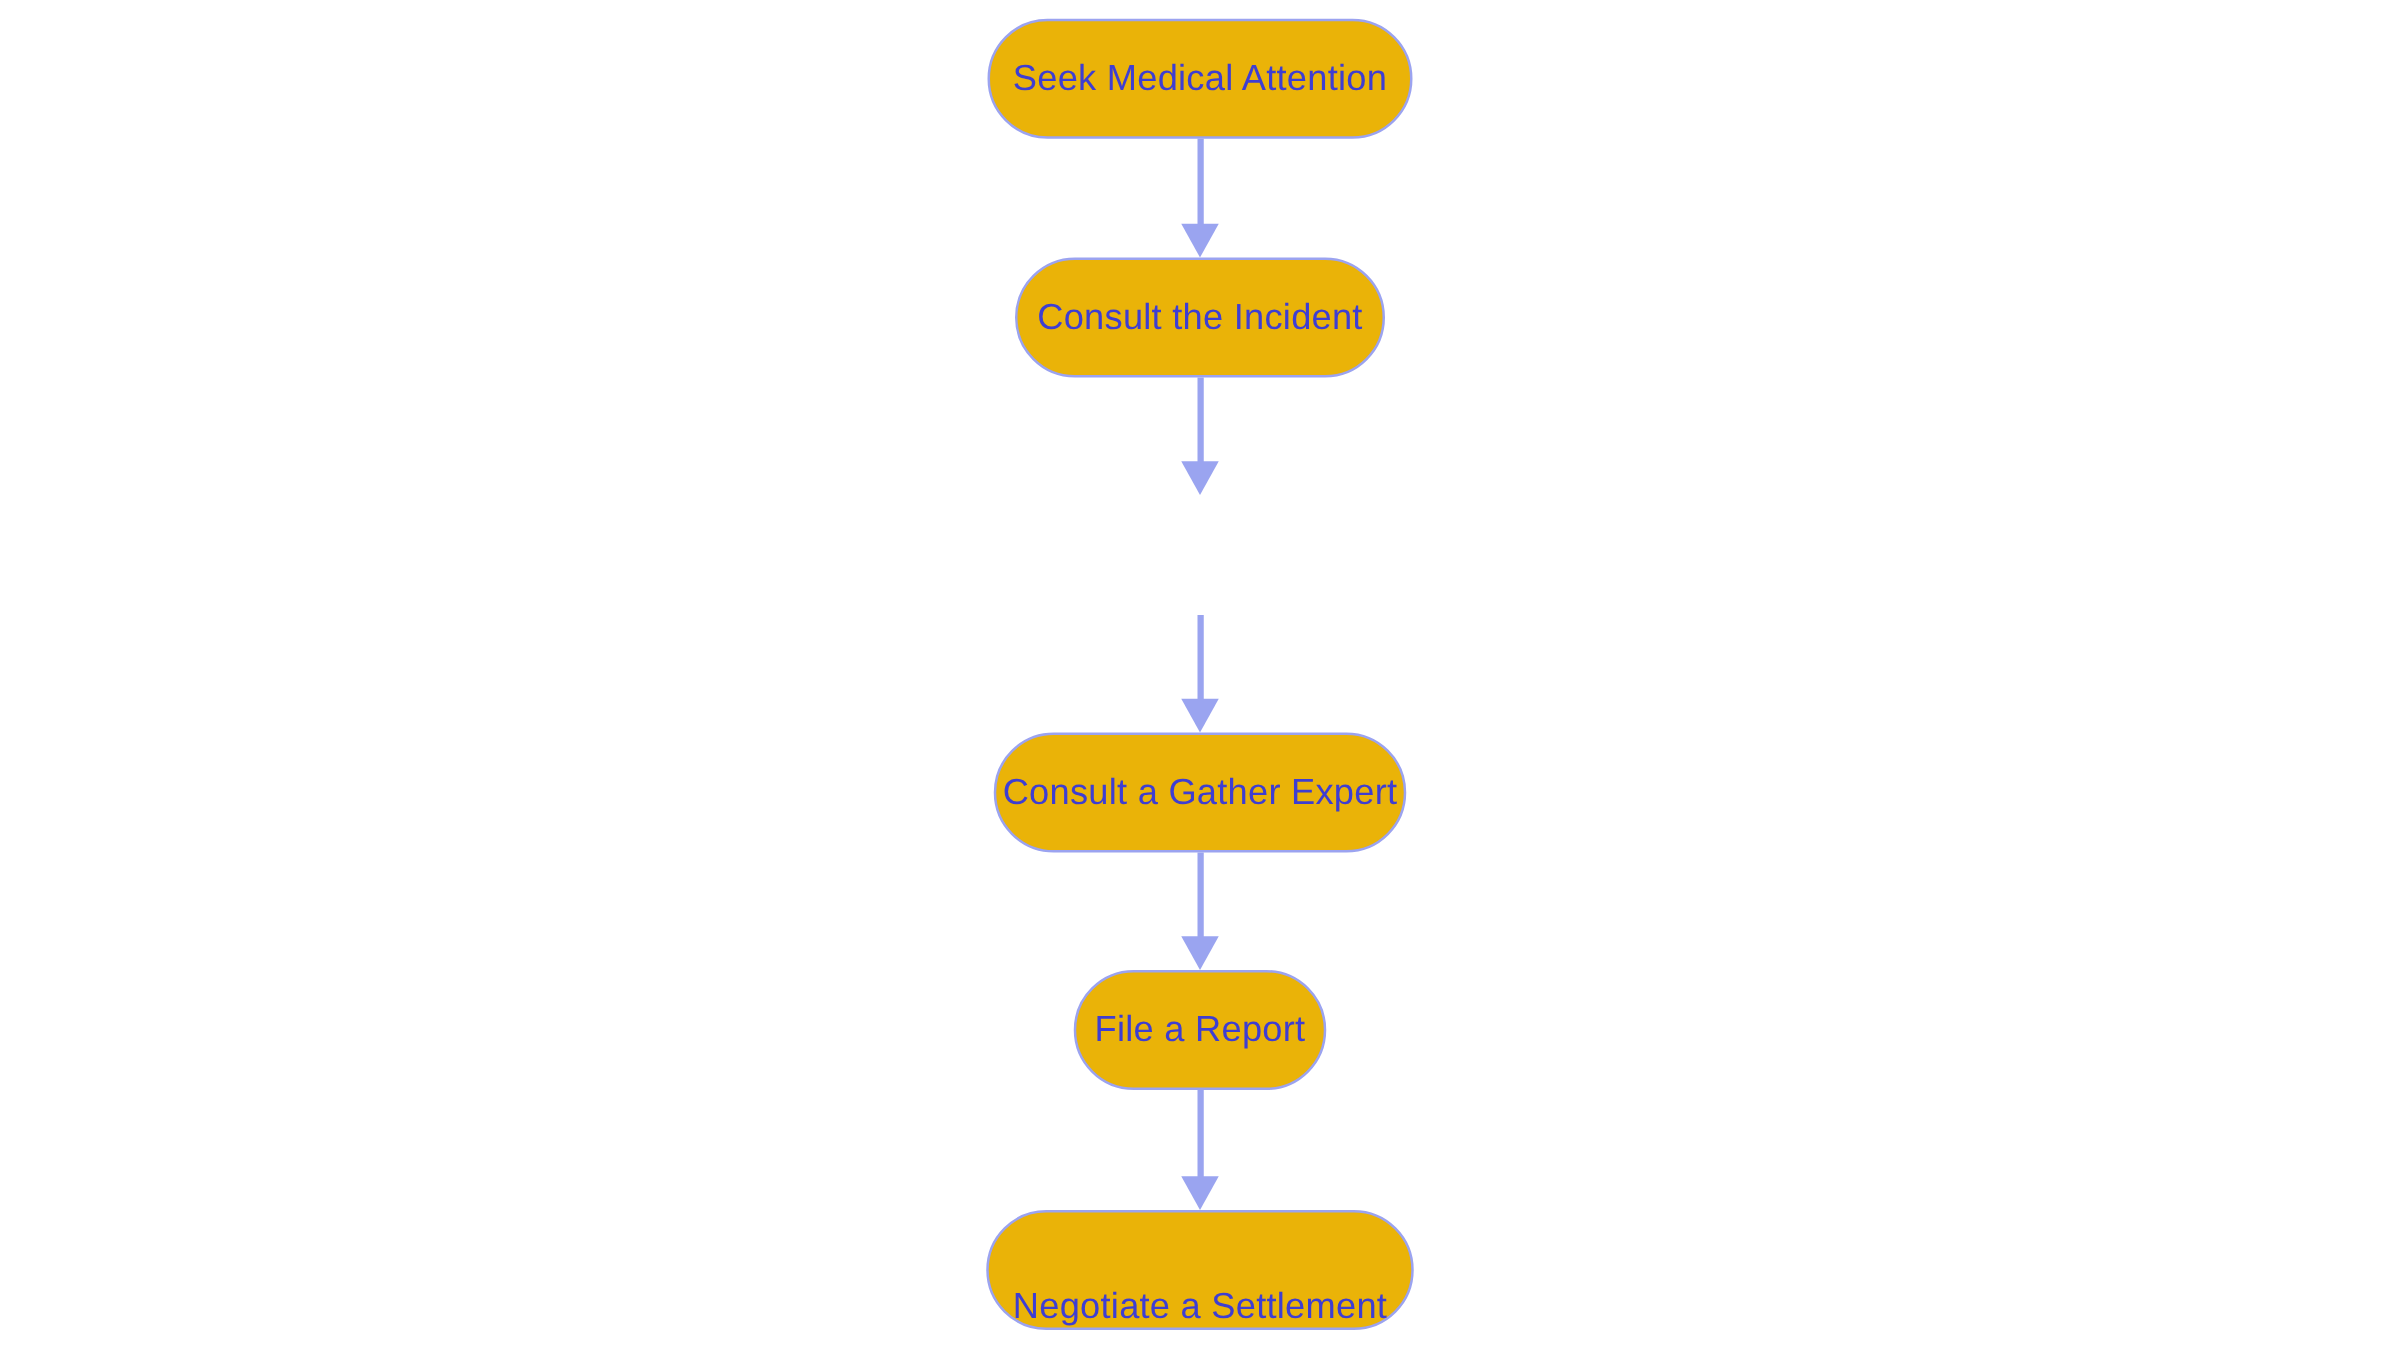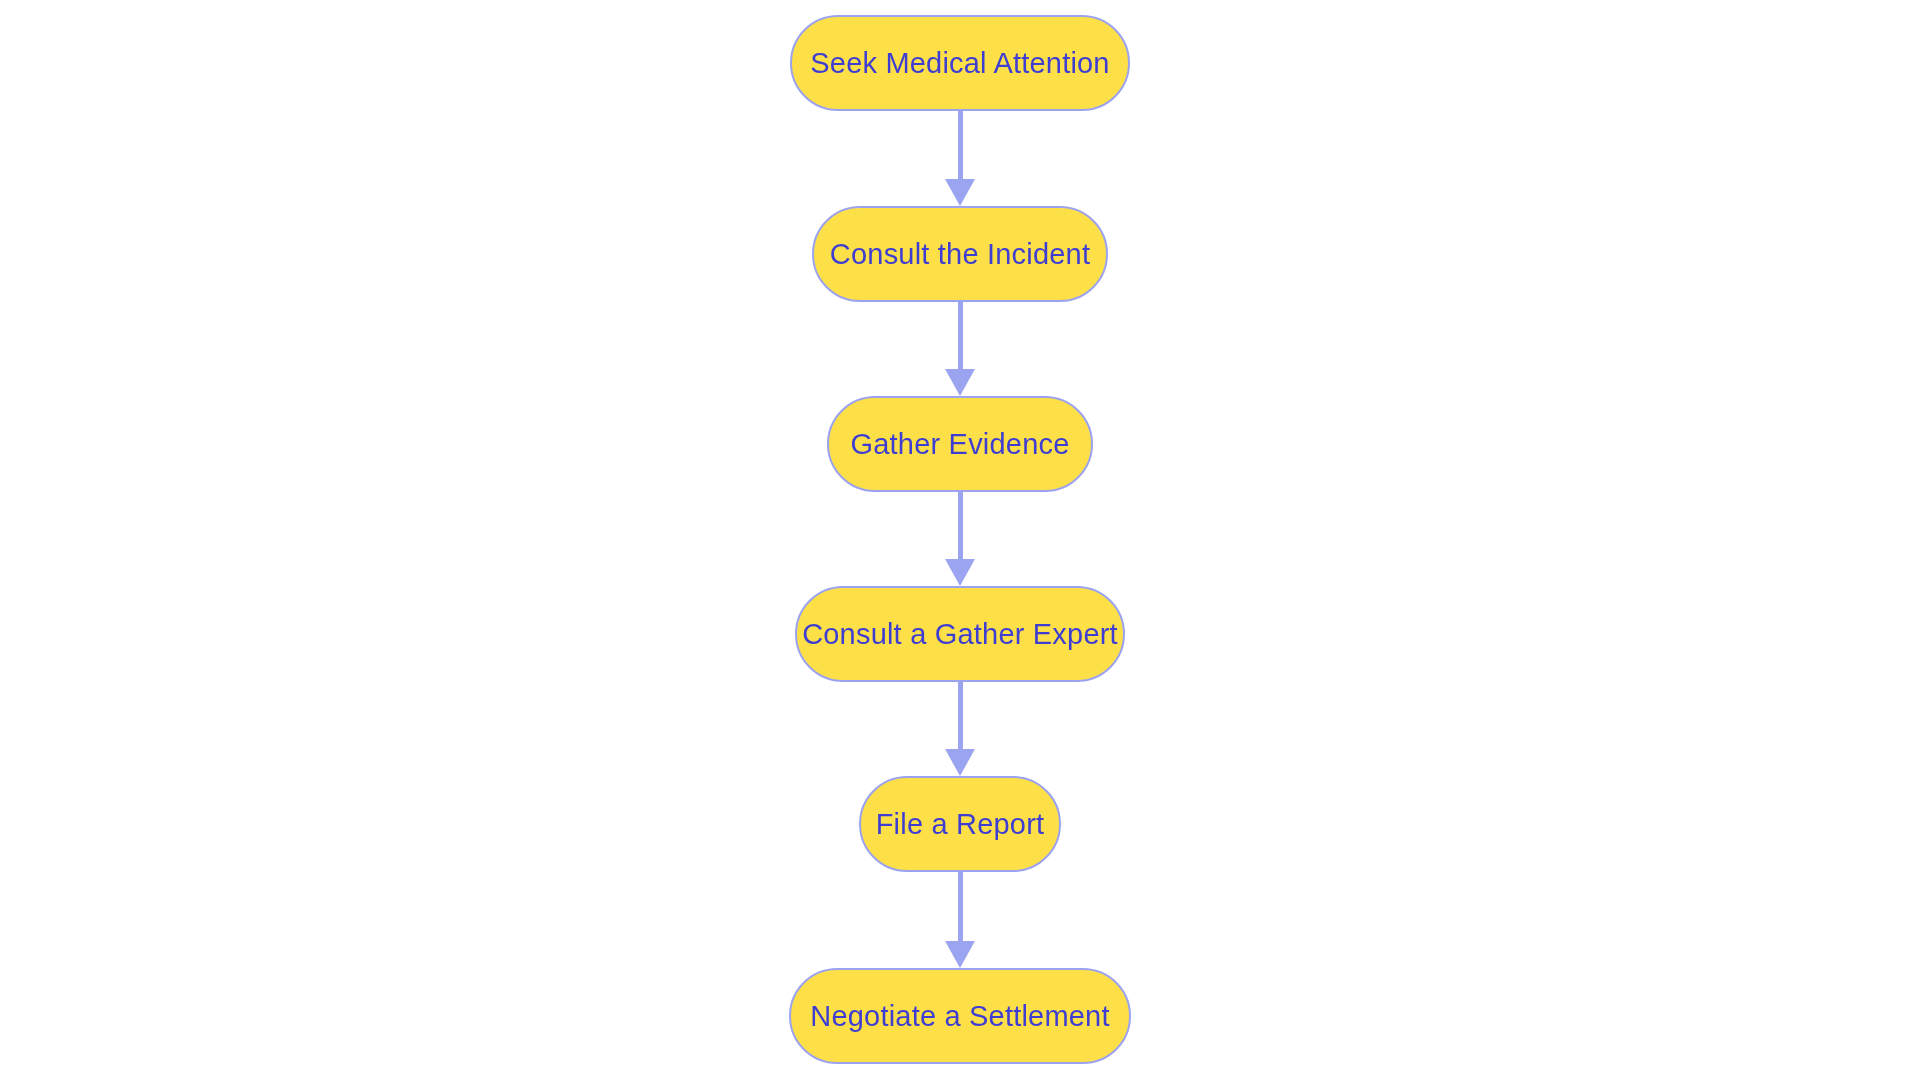--- a/index.html
+++ b/index.html
@@ -15,39 +15,39 @@
   .canvas {
     position: relative;
     width: 1920px;
     height: 1083px;
     background: #ffffff;
   }
   .node {
     position: absolute;
     height: 96px;
     border-radius: 48px;
-    background: #fde047;
+    background: #eab308;
     border: 2px solid #9ba3f0;
     display: flex;
     align-items: center;
     justify-content: center;
   }
   .node-label {
     color: #3e3ed2;
     font-size: 29px;
     letter-spacing: 0.2px;
     white-space: nowrap;
   }
   
   .n1 { left: 790px; top: 15px;  width: 340px; }
   .n2 { left: 812px; top: 206px; width: 296px; }
   .n3 { left: 827px; top: 396px; width: 266px; }
   .n4 { left: 795px; top: 586px; width: 330px; }
   .n5 { left: 859px; top: 776px; width: 202px; }
-  .n6 { left: 789px; top: 968px; width: 342px; }
+  .n6 { left: 789px; top: 968px; width: 342px; align-items: flex-end; }
 
   
   .connector {
     position: absolute;
     left: 945px;
     width: 30px;
   }
   .c1 { top: 111px; height: 95px; }
   .c2 { top: 302px; height: 94px; }
   .c3 { top: 492px; height: 94px; }
@@ -88,23 +88,20 @@
 
   <div class="node n2">
     <span class="node-label">Consult the Incident</span>
   </div>
 
   <div class="connector c2">
     <div class="line"></div>
     <div class="head"></div>
   </div>
 
-  <div class="node n3">
-    <span class="node-label">Gather Evidence</span>
-  </div>
 
   <div class="connector c3">
     <div class="line"></div>
     <div class="head"></div>
   </div>
 
   <div class="node n4">
     <span class="node-label">Consult a Gather Expert</span>
   </div>
 

